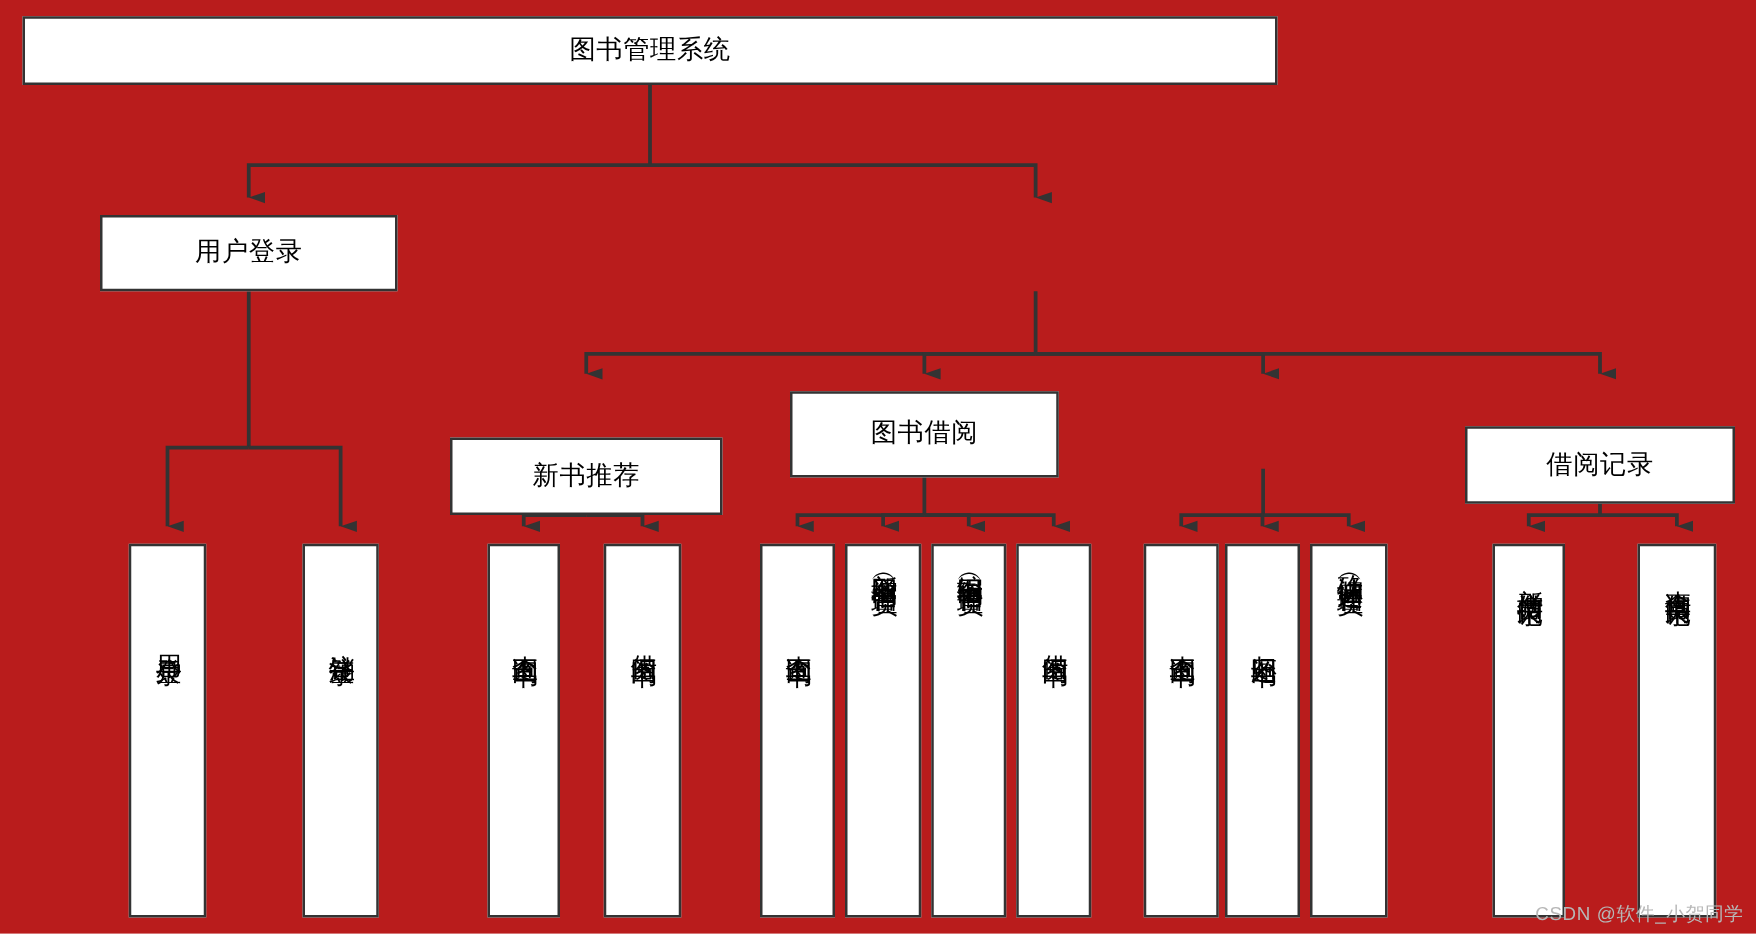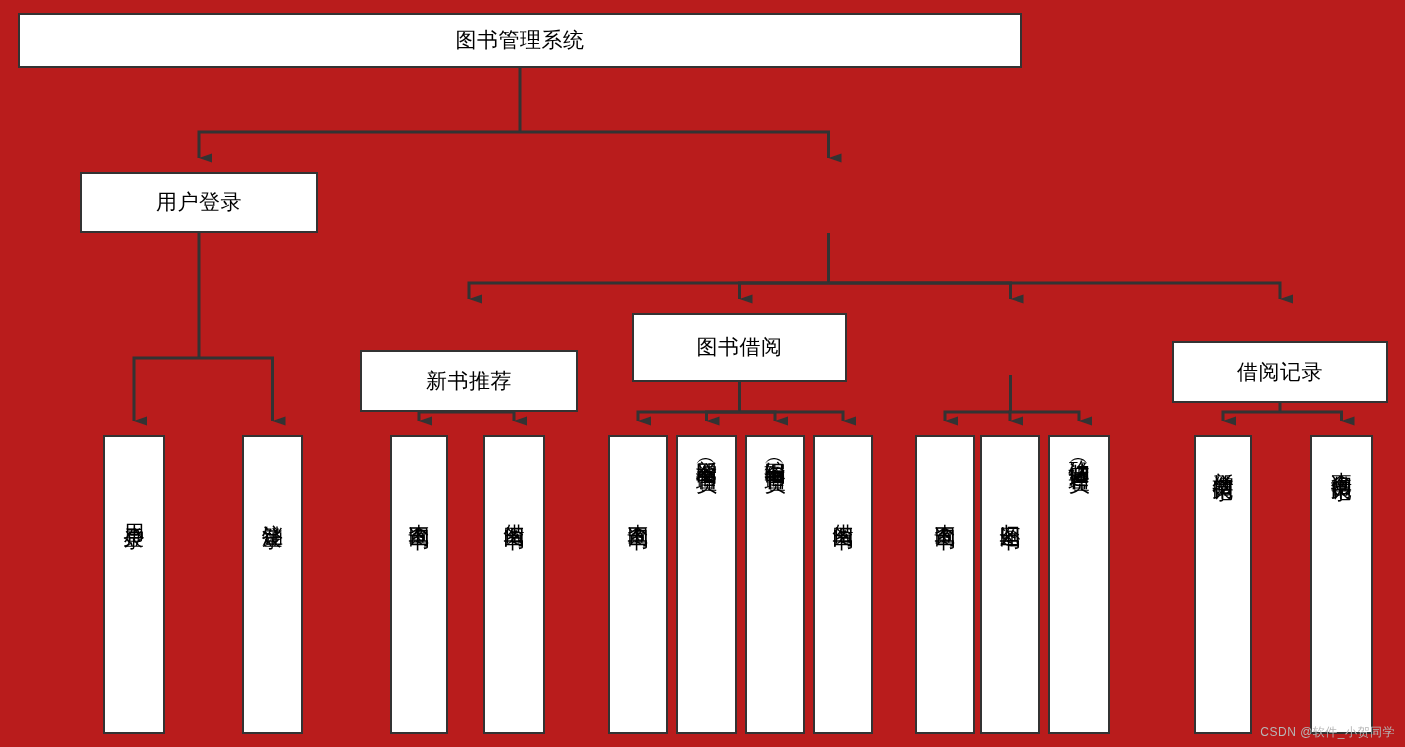--- a/index.html
+++ b/index.html
@@ -62,21 +62,21 @@
   .node.vertical.pad-small .node-label {
     margin-top: 18px;
   }
   .node.vertical.pad-tiny .node-label {
     margin-top: 6px;
   }
   #watermark {
     position: absolute;
     right: 10px;
     bottom: 6px;
-    font-size: 12px;
+    font-size: 15px;
     color: #b7b7b7;
     white-space: nowrap;
     letter-spacing: 0.5px;
   }
 </style>
 </head>
 <body>
 
 <div id="diagram-root">
 

